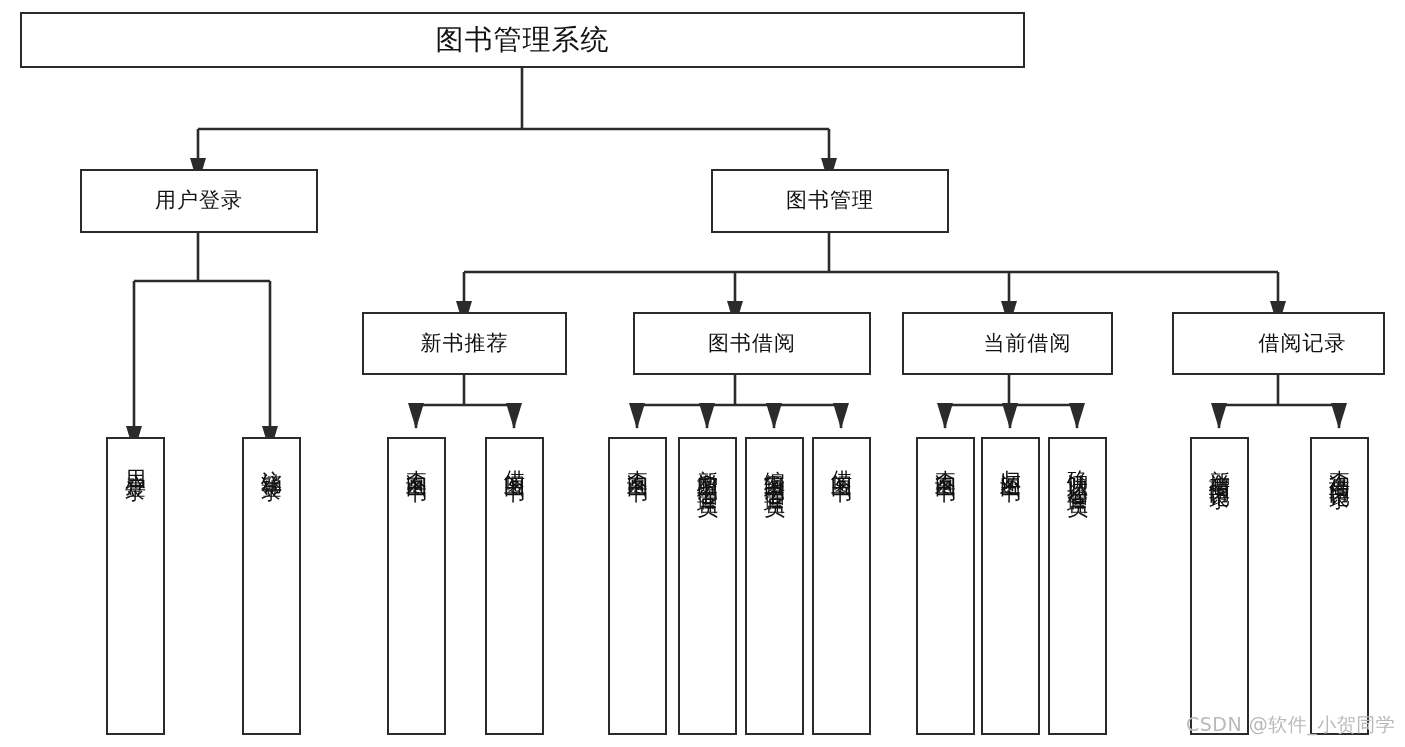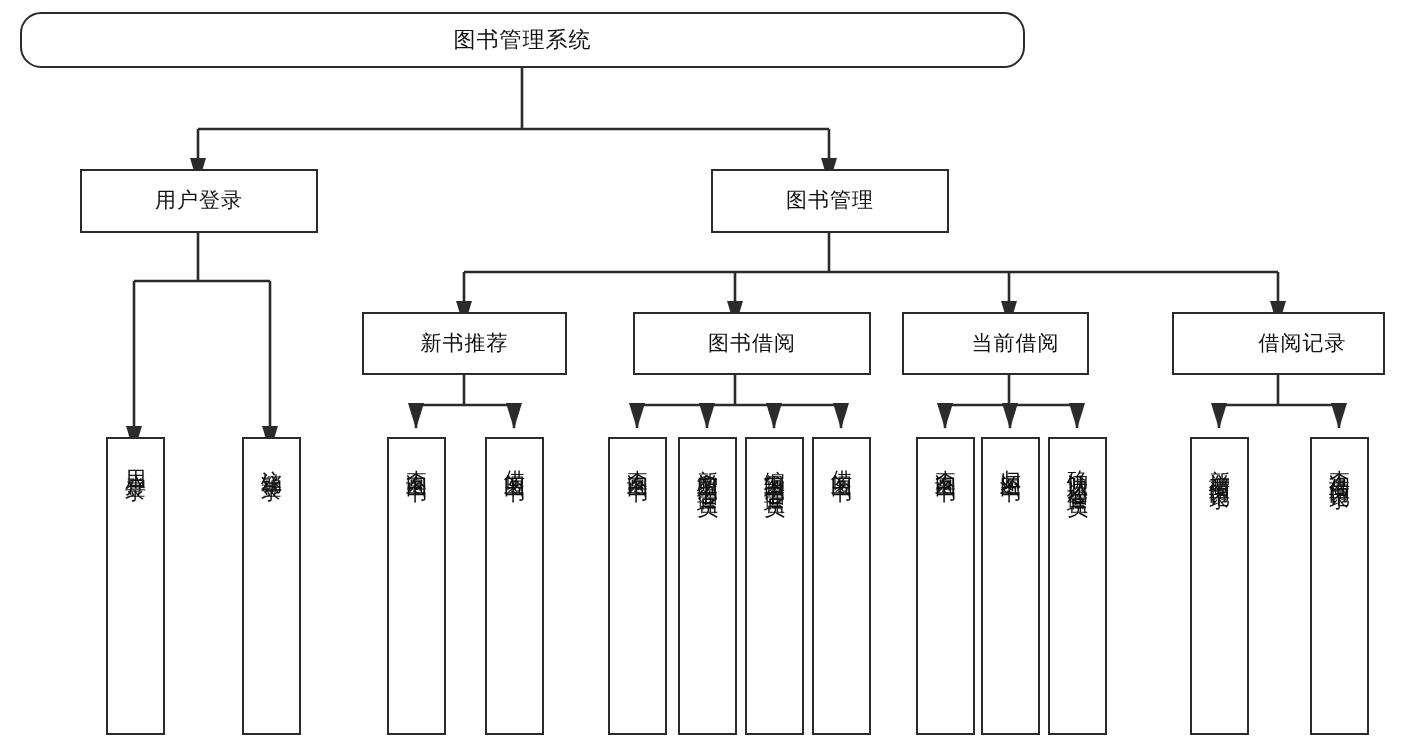--- a/index.html
+++ b/index.html
@@ -23,21 +23,21 @@
     align-items:center;
     justify-content:center;
     color:#111111;
     text-align:center;
   }
   .node.h{            
     font-size:21px;
     letter-spacing:1px;
     line-height:1.2;
   }
-  .node.root{font-size:22px;border-radius:21px;}
+  .node.root{font-size:28px;}
   .node.v{            
     font-size:21px;
     align-items:flex-start;
     padding-top:14px;
   }
   .vtext{
     writing-mode:vertical-rl;
     text-orientation:upright;
     letter-spacing:4px;
     line-height:1.05;
@@ -142,21 +142,21 @@
   <div class="node h" style="left:711px;top:169px;width:238px;height:64px;">
     <span>图书管理</span>
   </div>
 
   <div class="node h" style="left:362px;top:312px;width:205px;height:63px;">
     <span>新书推荐</span>
   </div>
   <div class="node h" style="left:633px;top:312px;width:238px;height:63px;">
     <span>图书借阅</span>
   </div>
-  <div class="node h" style="left:902px;top:312px;width:187px;height:63px;padding-left:40px;">
+  <div class="node h" style="left:902px;top:312px;width:211px;height:63px;padding-left:40px;">
     <span>当前借阅</span>
   </div>
   <div class="node h" style="left:1172px;top:312px;width:213px;height:63px;padding-left:48px;">
     <span>借阅记录</span>
   </div>
 
   <div class="node v" style="left:106px;top:437px;width:59px;height:298px;">
     <span class="vtext">用户登录</span>
   </div>
   <div class="node v" style="left:242px;top:437px;width:59px;height:298px;">
@@ -193,14 +193,15 @@
     <span class="vtext">确认归还（管理员）</span>
   </div>
 
   <div class="node v" style="left:1190px;top:437px;width:59px;height:298px;">
     <span class="vtext">新增借阅记录</span>
   </div>
   <div class="node v" style="left:1310px;top:437px;width:59px;height:298px;">
     <span class="vtext">查询借阅记录</span>
   </div>
 
+  <div id="watermark">CSDN @软件_小贺同学</div>
 
 </div>
 
 </body></html>

